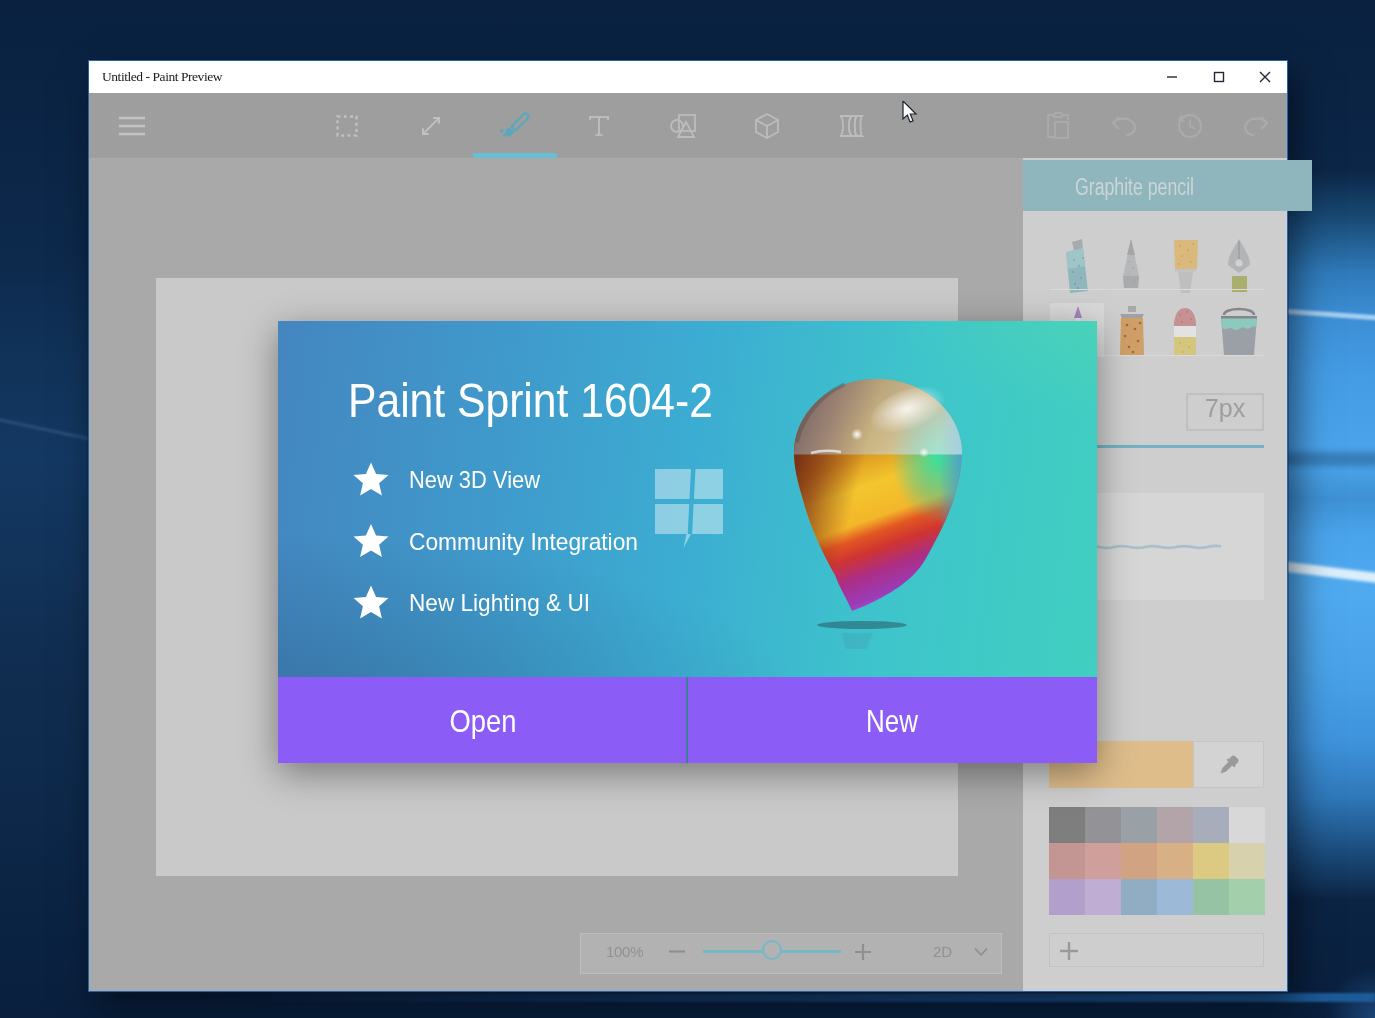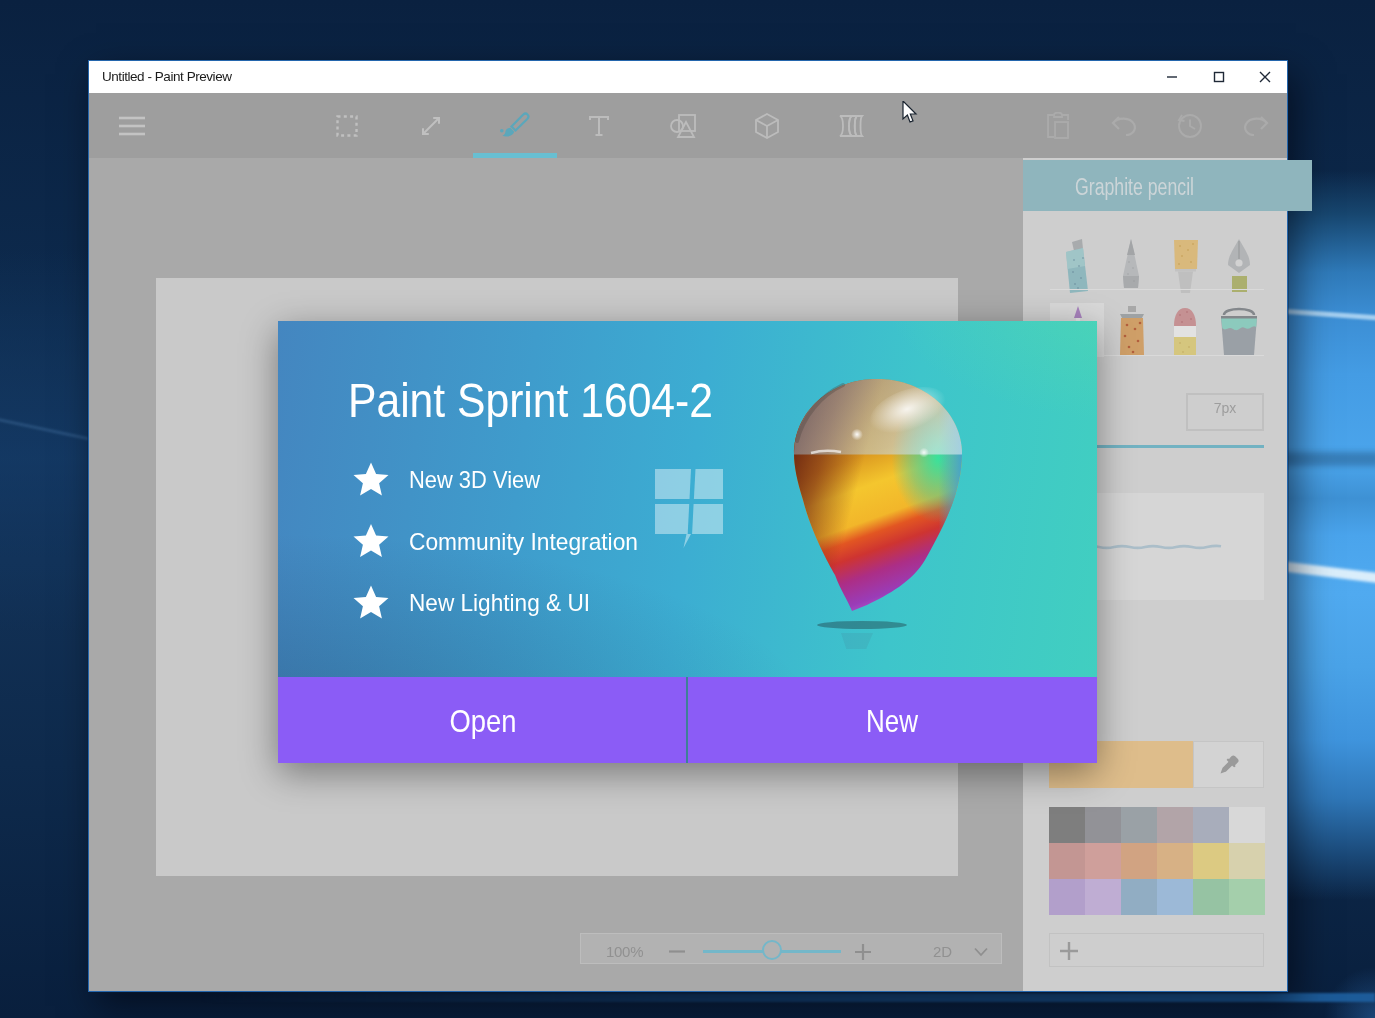--- a/index.html
+++ b/index.html
@@ -37,41 +37,41 @@
   #wall .beamL{left:-40px;top:250px;width:130px;height:380px;
     background:linear-gradient(180deg,rgba(18,52,92,0) 0%,#133862 30%,#164070 55%,#12355e 80%,rgba(12,36,66,0) 100%);
     opacity:.55;}
   #wall .streakL{left:-10px;top:428px;width:110px;height:3px;background:rgba(90,140,190,0.28);transform:rotate(12deg);filter:blur(1px);}
   #wall .botstreak{left:200px;top:993px;width:1175px;height:9px;background:linear-gradient(90deg,rgba(20,64,110,0) 0%,#133d6a 40%,#1a5590 85%,#1d5c9a 100%);filter:blur(1px);}
 
   
   #win{left:88px;top:60px;width:1200px;height:932px;background:#a9a9a9;
        border:1px solid #2466ad;box-sizing:border-box;
        box-shadow:inset 0 0 0 1px rgba(36,102,173,0.85), 0 0 0 1px rgba(10,30,55,0.35), 8px 14px 34px rgba(0,0,10,0.55);}
-  #titlebar{left:0;top:0;width:1198px;height:32px;background:#ffffff;}
+  #titlebar{left:0;top:0;width:1198px;height:32px;background:#ffffff;font-family:Liberation Serif, serif;}
   #titlebar .t{left:13px;top:8px;font-size:13.5px;color:#1b1b1b;letter-spacing:-0.45px;}
   .capbtn{top:0;width:46px;height:32px;color:#222;}
   .capbtn svg{position:absolute;left:50%;top:50%;transform:translate(-50%,-50%);}
 
   #toolbar{left:0;top:32px;width:1198px;height:65px;background:#9e9e9e;}
   .tbicon{top:0px;height:65px;width:64px;}
   .tbicon svg{position:absolute;left:50%;top:50%;transform:translate(-50%,-50%);}
   #brushunderline{left:384px;top:92px;width:84px;height:5px;background:#68bfd2;}
 
   
   #canvasarea{left:0;top:97px;width:934px;height:833px;background:#a9a9a9;}
   #canvas{left:67px;top:120px;width:802px;height:598px;background:#c9c9c9;}
-  #zoombar{left:491px;top:775px;width:422px;height:31px;background:#b2b2b2;border:1px solid #bdbdbd;box-sizing:border-box;}
+  #zoombar{left:491px;top:775px;width:422px;height:41px;background:#b2b2b2;border:1px solid #bdbdbd;box-sizing:border-box;}
 
   
   #panel{left:934px;top:97px;width:264px;height:833px;background:#cecece;}
   #phead{left:0;top:2px;width:264px;height:51px;background:#8fb5bd;padding-left:25px;}
   .sep{left:27px;width:214px;height:1px;background:#dadada;}
   #sizebox{left:163px;top:235px;width:78px;height:38px;border:2px solid #c0c0c0;box-sizing:border-box;
-           color:#9d9d9d;font-size:14px;text-align:center;line-height:26px;}
+           color:#9d9d9d;font-size:25px;text-align:center;line-height:26px;}
   #thickslider{left:27px;top:287px;width:214px;height:3px;background:#72b2c2;}
   #strokecard{left:25px;top:335px;width:216px;height:107px;background:#d6d6d6;}
   #swatchcur{left:26px;top:583px;width:144px;height:47px;background:#debd8b;}
   #eyebox{left:170px;top:583px;width:71px;height:47px;background:#d3d3d3;border:1px solid #c5c5c5;box-sizing:border-box;}
   #palette{left:26px;top:649px;width:216px;height:108px;}
   #palette div{position:absolute;width:36px;height:36px;}
   #plusbox{left:26px;top:775px;width:215px;height:34px;border:1px solid #c2c2c2;box-sizing:border-box;}
 
   
   #dialog{left:278px;top:321px;width:819px;height:442px;

